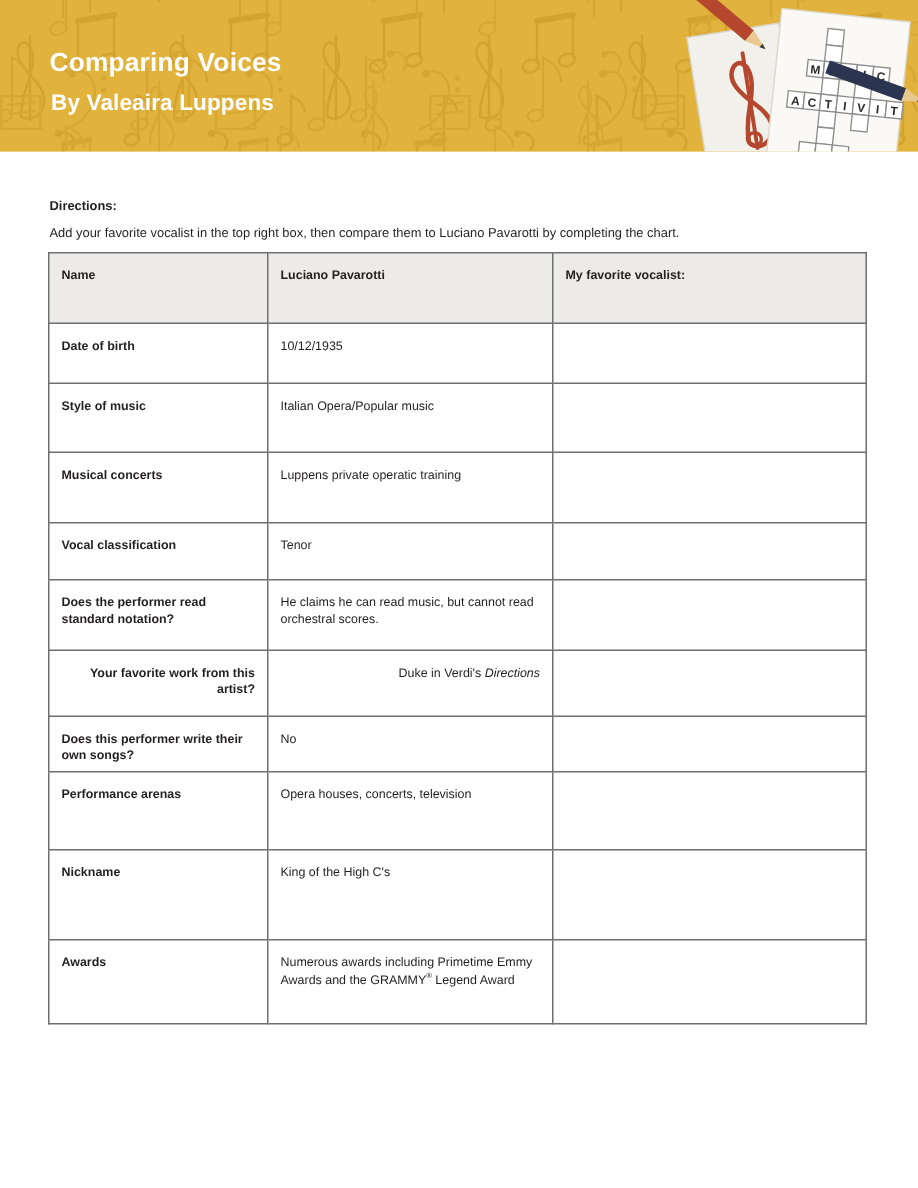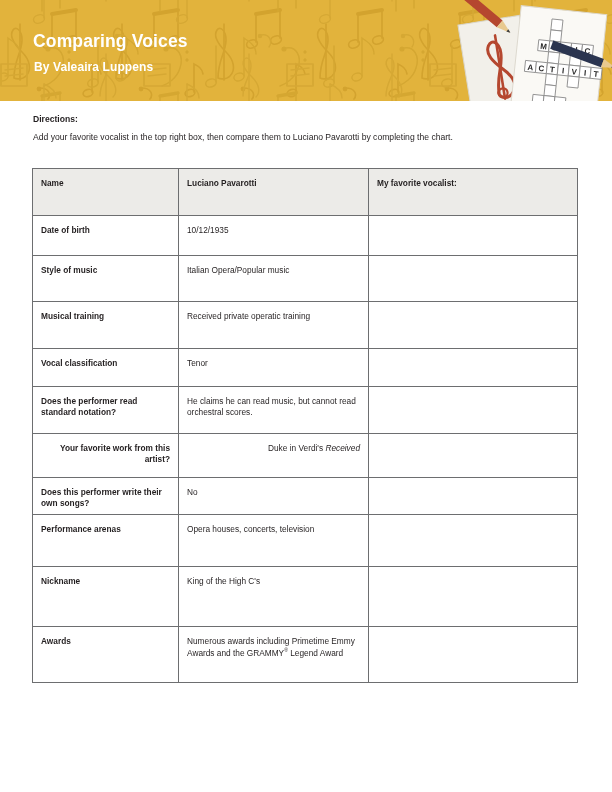--- a/index.html
+++ b/index.html
@@ -44,42 +44,42 @@
     letter-spacing: 0.15px;
     line-height: 1;
     z-index: 5;
     white-space: nowrap;
     text-align: right;
   }
   .header-byline {
     position: absolute;
     left: 34px;
     top: 61px;
-    font-size: 12px;
+    font-size: 15px;
     font-weight: bold;
     color: #ffffff;
     letter-spacing: 0.1px;
     line-height: 1;
     z-index: 5;
     white-space: nowrap;
   }
   .header-art {
     position: absolute;
     right: -4px;
     top: -6px;
     width: 180px;
     height: 120px;
     z-index: 4;
   }
 
   
   .directions-block {
     position: absolute;
     left: 33px;
-    top: 115px;
+    top: 133px;
     width: 548px;
   }
   .directions-label {
     font-size: 8.6px;
     font-weight: bold;
     color: #231f20;
     margin: 0 0 8px 0;
     line-height: 1;
   }
   .directions-text {
@@ -300,40 +300,40 @@
       <td class="cell-blank"></td>
     </tr>
 
     <tr class="r-46">
       <td class="cell-label">Style of music</td>
       <td class="cell-value">Italian Opera/Popular music</td>
       <td class="cell-blank"></td>
     </tr>
 
     <tr class="r-47">
-      <td class="cell-label">Musical training</td>
-      <td class="cell-value">Received private operatic training</td>
+      <td class="cell-label">Musical concerts</td>
+      <td class="cell-value">Luppens private operatic training</td>
       <td class="cell-blank"></td>
     </tr>
 
     <tr class="r-38">
       <td class="cell-label">Vocal classification</td>
       <td class="cell-value">Tenor</td>
       <td class="cell-blank"></td>
     </tr>
 
     <tr class="r-47">
       <td class="cell-label">Does the performer read standard notation?</td>
       <td class="cell-value">He claims he can read music, but cannot read orchestral scores.</td>
       <td class="cell-blank"></td>
     </tr>
 
     <tr class="r-44">
       <td class="cell-label">Your favorite work from this artist?</td>
-      <td class="cell-value"><span>Duke in Verdi's </span><em class="work">Received</em></td>
+      <td class="cell-value"><span>Duke in Verdi's </span><em class="work">Directions</em></td>
       <td class="cell-blank"></td>
     </tr>
 
     <tr class="r-32">
       <td class="cell-label">Does this performer write their own songs?</td>
       <td class="cell-value">No</td>
       <td class="cell-blank"></td>
     </tr>
 
     <tr class="r-52">

